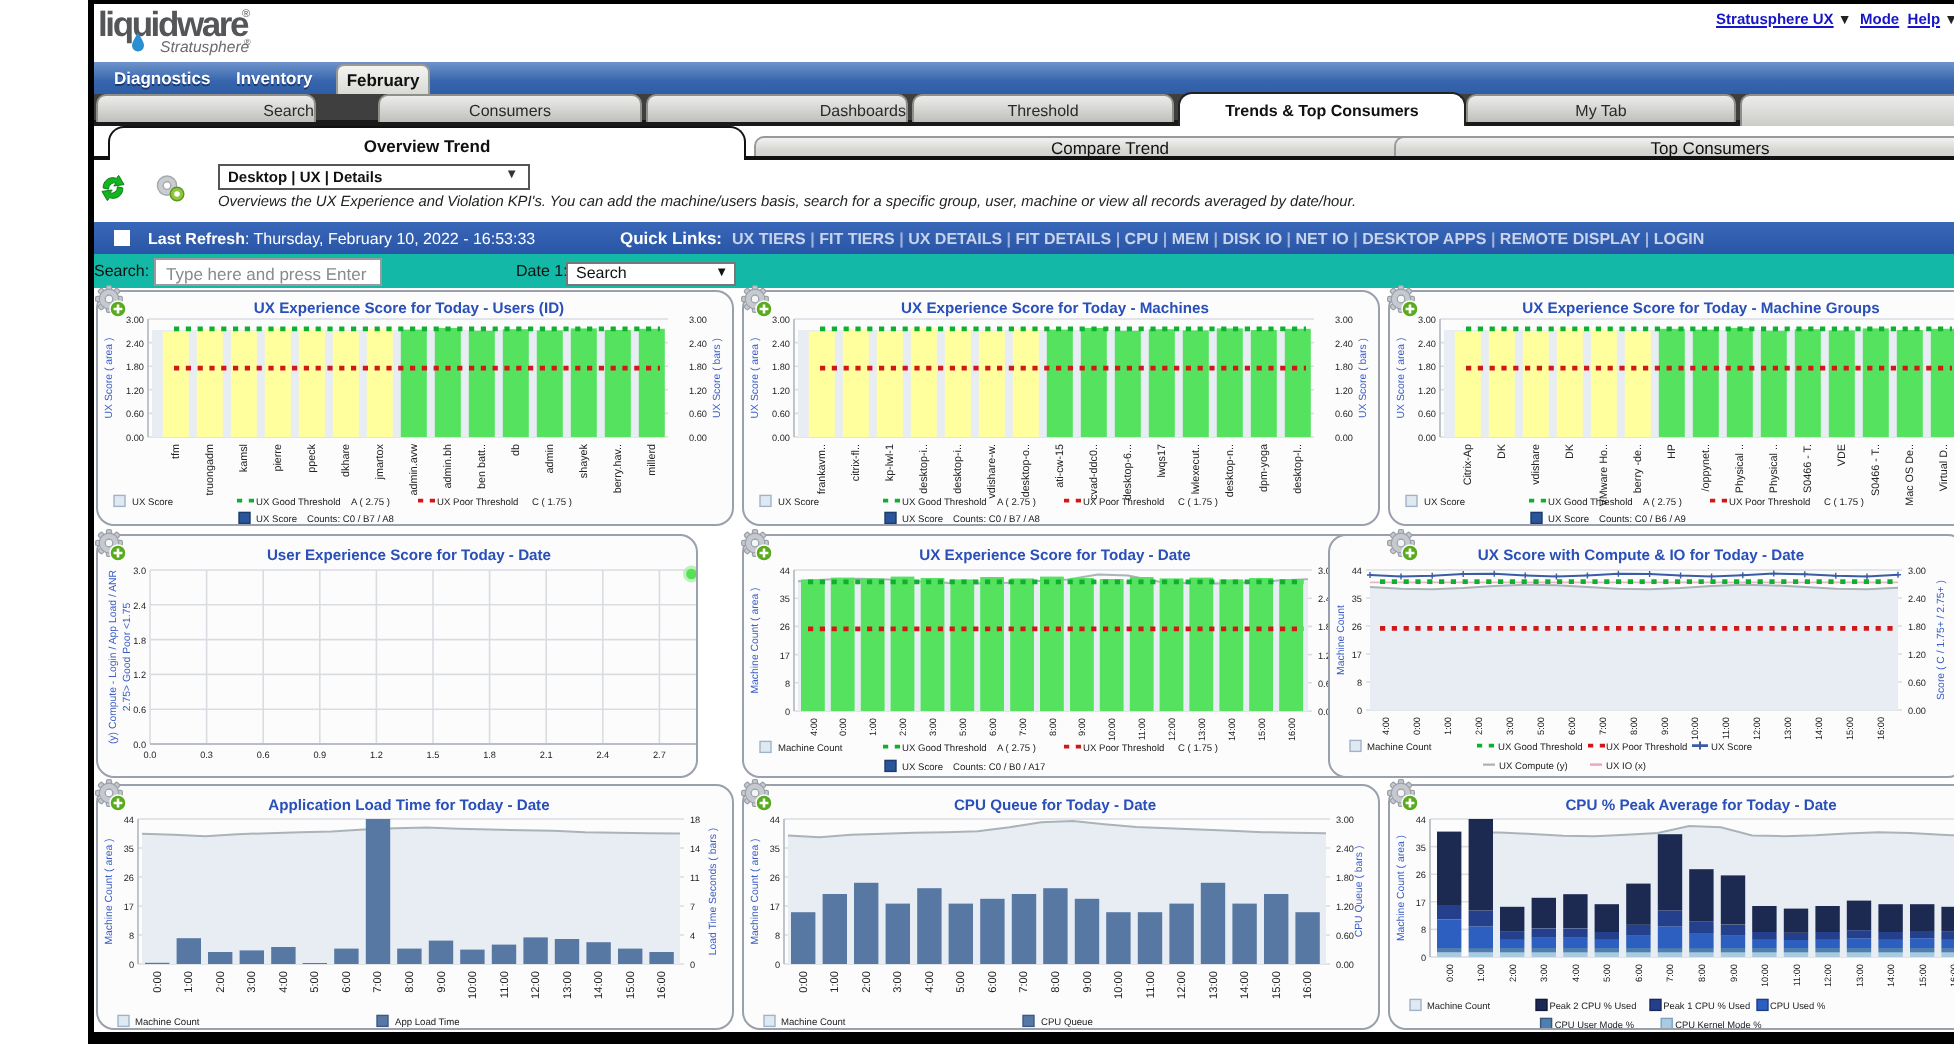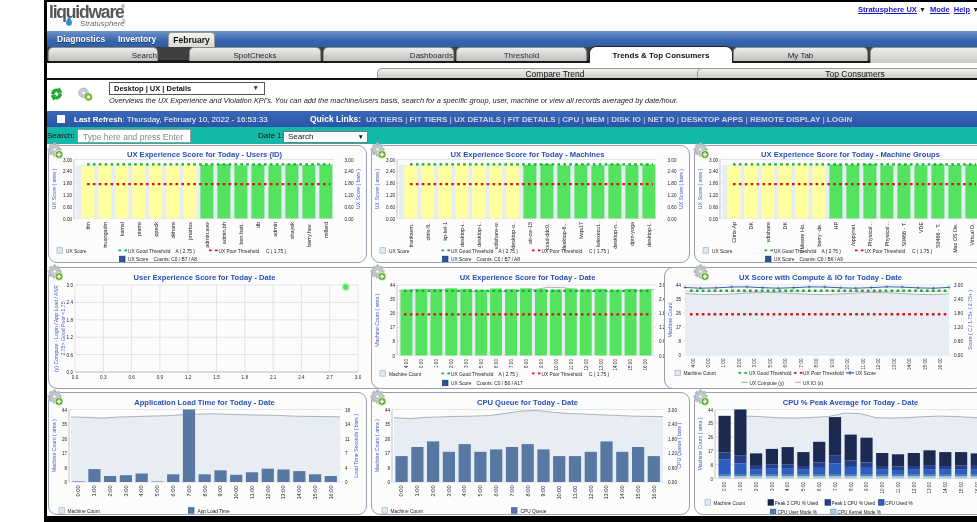--- a/index.html
+++ b/index.html
@@ -22,31 +22,32 @@
 <span style="text-decoration:underline">Log Out</span></div>
 </div>
 <div style="position:absolute;left:0;top:31px;width:977px;height:16px;background:linear-gradient(#6f94cc,#3765ad 60%,#2f5da6)">
 <div style="position:absolute;left:13px;top:3px;font-size:8.5px;font-weight:bold;color:#fff;text-shadow:0 1px 0 #1a3a70">Diagnostics</div>
 <div style="position:absolute;left:74px;top:3px;font-size:8.5px;font-weight:bold;color:#fff;text-shadow:0 1px 0 #1a3a70">Inventory</div>
 <div style="position:absolute;left:124px;top:1px;width:47px;height:15px;background:linear-gradient(#f4f4f2,#d9d9d6);border:1px solid #9a9a94;border-bottom:none;border-radius:4px 4px 0 0;text-align:center;font-size:8.5px;font-weight:bold;color:#111;padding-top:2px;box-sizing:border-box">February</div>
 </div>
 <div style="position:absolute;left:0;top:47px;width:977px;height:16px;background:#3f3f3f">
       <div style="position:absolute;left:0;top:13px;width:977px;height:3px;background:#1a1a1a"></div>
       <div style="position:absolute;left:4px;top:0px;width:110px;height:14px;background:linear-gradient(#ececea,#bfbfbc);border:1px solid #8f8f8a;border-bottom:none;border-radius:5px 5px 0 0;text-align:right;font-size:8px;color:#2a2a2a;padding-top:3px;box-sizing:border-box">Search</div>
-      <div style="position:absolute;left:145px;top:0px;width:132px;height:14px;background:linear-gradient(#ececea,#bfbfbc);border:1px solid #8f8f8a;border-bottom:none;border-radius:5px 5px 0 0;text-align:center;font-size:8px;color:#2a2a2a;padding-top:3px;box-sizing:border-box">SpotChecks</div>
+      <div style="position:absolute;left:145px;top:0px;width:132px;height:14px;background:linear-gradient(#ececea,#bfbfbc);border:1px solid #8f8f8a;border-bottom:none;border-radius:5px 5px 0 0;text-align:center;font-size:8px;color:#2a2a2a;padding-top:3px;box-sizing:border-box">Consumers</div>
       <div style="position:absolute;left:279px;top:0px;width:131px;height:14px;background:linear-gradient(#ececea,#bfbfbc);border:1px solid #8f8f8a;border-bottom:none;border-radius:5px 5px 0 0;text-align:right;font-size:8px;color:#2a2a2a;padding-top:3px;box-sizing:border-box">Dashboards</div>
       <div style="position:absolute;left:412px;top:0px;width:131px;height:14px;background:linear-gradient(#ececea,#bfbfbc);border:1px solid #8f8f8a;border-bottom:none;border-radius:5px 5px 0 0;text-align:center;font-size:8px;color:#2a2a2a;padding-top:3px;box-sizing:border-box">Threshold</div>
       <div style="position:absolute;left:545px;top:-1px;width:144px;height:17px;background:#fff;border:1px solid #222;border-bottom:none;border-radius:7px 7px 0 0;text-align:center;font-size:8px;font-weight:bold;color:#111;padding-top:4px;box-sizing:border-box">Trends &amp; Top Consumers</div>
       <div style="position:absolute;left:689px;top:0px;width:135px;height:14px;background:linear-gradient(#ececea,#bfbfbc);border:1px solid #8f8f8a;border-bottom:none;border-radius:5px 5px 0 0;text-align:center;font-size:8px;color:#2a2a2a;padding-top:3px;box-sizing:border-box">My Tab</div>
       <div style="position:absolute;left:826px;top:0px;width:135px;height:14px;background:linear-gradient(#ececea,#bfbfbc);border:1px solid #8f8f8a;border-bottom:none;border-radius:5px 5px 0 0;text-align:left;font-size:8px;color:#2a2a2a;padding-top:21px;box-sizing:border-box">Preferences</div>
     </div>
 <div style="position:absolute;left:0;top:63px;width:977px;height:17px;background:#fff">
 <div style="position:absolute;left:333px;top:4.5px;width:356px;height:12.5px;background:linear-gradient(#f2f2f0,#d6d6d3 55%,#cfcfcc);border:1px solid #999;border-bottom:none;border-radius:5px 5px 0 0;text-align:center;font-size:8.5px;line-height:9px;color:#111;padding-top:1px;box-sizing:border-box">Compare Trend</div>
 <div style="position:absolute;left:653px;top:4.5px;width:316px;height:12.5px;background:linear-gradient(#f2f2f0,#d6d6d3 55%,#cfcfcc);border:1px solid #999;border-bottom:none;border-radius:5px 5px 0 0;text-align:center;font-size:8.5px;line-height:9px;color:#111;padding-top:1px;box-sizing:border-box">Top Consumers</div>
 <div style="position:absolute;left:0px;top:15px;width:977px;height:1.5px;background:#111"></div>
+<div style="position:absolute;left:10px;top:0px;width:319px;height:17px;background:#fff;border:1.5px solid #111;border-bottom:none;border-radius:8px 8px 0 0;text-align:center;font-size:8.5px;font-weight:bold;color:#111;padding-top:3.5px;box-sizing:border-box">Overview Trend</div>
 </div>
 <div style="position:absolute;left:0;top:80px;width:977px;height:31px;background:#fff">
 <svg style="position:absolute;left:5px;top:5.5px" width="15" height="16" viewBox="0 0 15 16">
 <g fill="#12b41f" stroke="#0a7d12" stroke-width="0.5">
 <path d="M2.6 8 A4.8 4.8 0 0 1 9.2 3.2 L10.3 1.7 L13 6.3 L7.9 7 L9.1 5.5 A3 3 0 0 0 5.3 8.6 z"></path>
 <path d="M12.4 8 A4.8 4.8 0 0 1 5.8 12.8 L4.7 14.3 L2 9.7 L7.1 9 L5.9 10.5 A3 3 0 0 0 9.7 7.4 z"></path>
 </g>
 </svg>
 <svg style="position:absolute;left:33px;top:6.5px" width="16" height="14" viewBox="0 0 16 14">
 <g fill="#c9ccd1" stroke="#a6a9ae" stroke-width="0.7">
@@ -337,21 +338,21 @@
           <rect x="7.2" y="0.8" width="2.6" height="2.6" rx="0.8" transform="rotate(180 8.5 7.5)"></rect>
           <rect x="7.2" y="0.8" width="2.6" height="2.6" rx="0.8" transform="rotate(225 8.5 7.5)"></rect>
           <rect x="7.2" y="0.8" width="2.6" height="2.6" rx="0.8" transform="rotate(270 8.5 7.5)"></rect>
           <rect x="7.2" y="0.8" width="2.6" height="2.6" rx="0.8" transform="rotate(315 8.5 7.5)"></rect>
 <circle cx="8.5" cy="7.5" r="4.9"></circle>
 </g>
 <circle cx="8.5" cy="7.5" r="1.9" fill="#f4f5f7" stroke="#9aa0a8" stroke-width="0.6"></circle>
 <circle cx="13" cy="12.5" r="4" fill="#58ab1c" stroke="#fff" stroke-width="0.7"></circle>
 <path d="M13 10.3 v4.4 M10.8 12.5 h4.4" stroke="#fff" stroke-width="1.3"></path>
 </svg></div>
-<div style="position:absolute;left:4px;top:267px;width:364px;height:122px;background:#fcfcfd;border:1px solid #9aa0ac;border-radius:9px;overflow:hidden;box-sizing:border-box">
+<div style="position:absolute;left:4px;top:267px;width:301px;height:122px;background:#fcfcfd;border:1px solid #9aa0ac;border-radius:9px;overflow:hidden;box-sizing:border-box">
       <svg width="319" height="122" viewBox="0 0 319 122" style="position:absolute;left:0;top:0">
         <text x="155.5" y="12" fill="#2a50b8" text-anchor="middle" style="font-size:7.6px;font-weight:bold;">User Experience Score for Today - Date</text>
         <line x1="26.0" y1="17.0" x2="309.0" y2="17.0" stroke="#d9dde2" stroke-width="0.8"></line>
         <text x="24" y="19.0" fill="#1a1a1a" text-anchor="end" style="font-size:4.6px;">3.0</text>
         <line x1="26.0" y1="34.4" x2="309.0" y2="34.4" stroke="#d9dde2" stroke-width="0.8"></line>
         <text x="24" y="36.4" fill="#1a1a1a" text-anchor="end" style="font-size:4.6px;">2.4</text>
         <line x1="26.0" y1="51.8" x2="309.0" y2="51.8" stroke="#d9dde2" stroke-width="0.8"></line>
         <text x="24" y="53.8" fill="#1a1a1a" text-anchor="end" style="font-size:4.6px;">1.8</text>
         <line x1="26.0" y1="69.2" x2="309.0" y2="69.2" stroke="#d9dde2" stroke-width="0.8"></line>
         <text x="24" y="71.2" fill="#1a1a1a" text-anchor="end" style="font-size:4.6px;">1.2</text>

